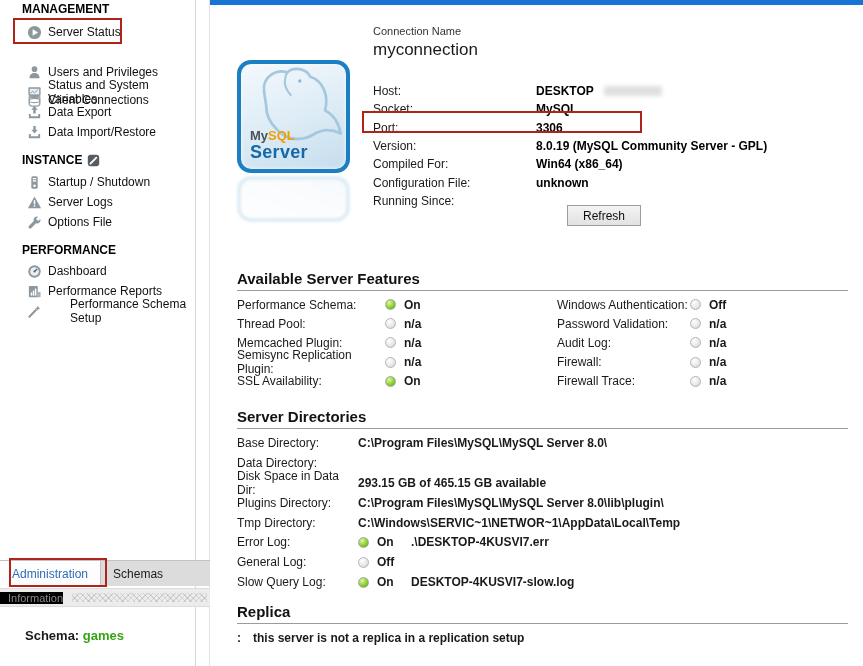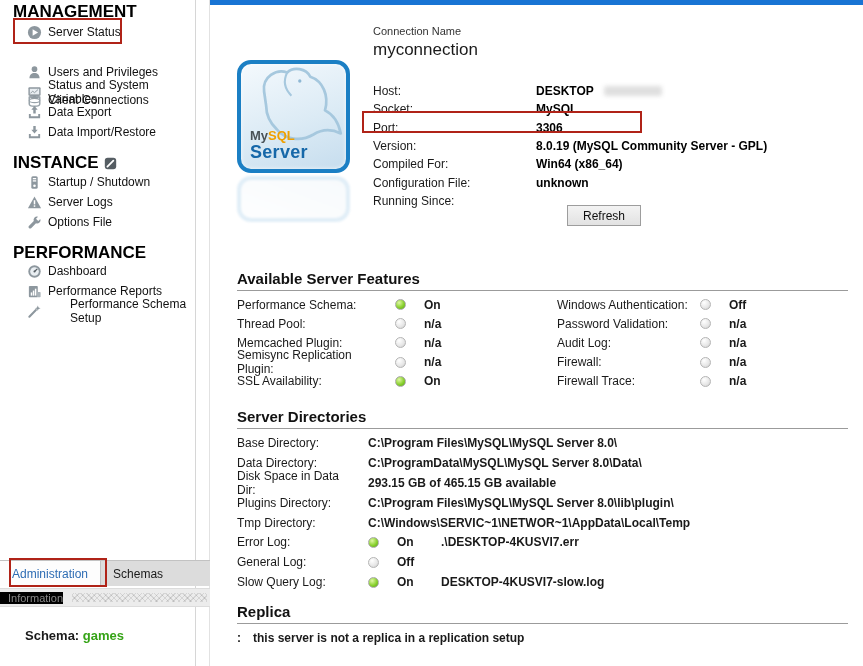--- a/index.html
+++ b/index.html
@@ -3,21 +3,21 @@
 <meta charset="utf-8">
 <style>
   * { margin:0; padding:0; box-sizing:border-box; }
   html,body { width:863px; height:666px; background:#fff; overflow:hidden;
               font-family:"Liberation Sans", sans-serif; color:#1a1a1a; }
   .stage { position:relative; width:863px; height:666px; }
 
   
   .sidebar { position:absolute; left:0; top:0; width:196px; height:666px; background:#fff; border-right:1px solid #d6d6d6; }
   .gutter  { position:absolute; left:197px; top:0; width:13px; height:666px; background:#fff; border-right:1px solid #e2e2e2; }
-  .sec-header { position:absolute; left:13px; font-weight:bold; font-size:17px; color:#000; display:flex; align-items:center; gap:5px; }
+  .sec-header { position:absolute; left:22px; font-weight:bold; font-size:12px; color:#000; display:flex; align-items:center; gap:5px; }
   .side-item { position:absolute; left:26px; height:20px; display:flex; align-items:center; gap:6px; font-size:12px; color:#111; cursor:default; width:168px; }
   .side-item .ic { width:16px; height:16px; flex:0 0 16px; display:flex; align-items:center; justify-content:center; }
   .hl-box { position:absolute; border:2px solid #b02318; pointer-events:none; }
 
   
   .side-tabs { position:absolute; left:0; top:560px; width:210px; height:26px; background:#dcdcdc; border-top:1px solid #c2c2c2; display:flex; font-size:12px; }
   .side-tab { padding:0 12px; display:flex; align-items:center; height:100%; color:#1a1a1a; }
   .side-tab.active { background:#fdfdfd; color:#2e6db4; border-right:1px solid #c2c2c2; }
   .info-bar { position:absolute; left:0; top:588px; width:210px; height:19px; background:#ececec; border-top:1px solid #dcdcdc; border-bottom:1px solid #dcdcdc; font-size:11px; color:#8a8a8a; display:flex; align-items:center; }
   .info-bar .t { padding-left:8px; background:#000000; z-index:1; }
@@ -55,21 +55,21 @@
   .redacted { display:inline-block; width:58px; height:10px; margin-left:10px; border-radius:2px;
               background:#dfdfdf; filter:blur(2px); }
   .refresh-btn { position:absolute; left:357px; top:205px; width:74px; height:21px;
                  background:linear-gradient(#f3f3f3,#e2e2e2); border:1px solid #9d9d9d;
                  font-size:12px; color:#111; font-family:"Liberation Sans",sans-serif; cursor:pointer; }
 
   
   .section { position:absolute; left:27px; width:611px; }
   .sec-title { font-size:15px; font-weight:bold; color:#111; padding-bottom:3px; border-bottom:1px solid #9b9b9b; }
   .rows { margin-top:4px; }
-  .frow, .drow { display:flex; align-items:center; font-size:12px;gap:10px; }
+  .frow, .drow { display:flex; align-items:center; font-size:12px; }
   .frow { height:19.2px; }
   .drow { height:19.9px; }
   .frow .flbl { color:#1a1a1a; }
   .cols { display:flex; }
   .col-left { width:320px; }
   .col-left .flbl { width:148px; }
   .col-right .flbl { width:133px; }
   .fval { font-weight:bold; margin-left:8px; }
   .led { width:11px; height:11px; border-radius:50%; flex:0 0 11px; }
   .led-on  { background:radial-gradient(circle at 35% 30%, #dff7a4, #8ad12f 55%, #55a312); border:1px solid #a9a9a9; }
@@ -374,21 +374,20 @@
 
     <div class="section" style="top:408px;">
       <div class="sec-title">Server Directories</div>
       <div class="rows">
         <div class="drow">
           <span class="dlbl">Base Directory:</span>
           <span class="dval">C:\Program Files\MySQL\MySQL Server 8.0\</span>
         </div>
         <div class="drow">
           <span class="dlbl">Data Directory:</span>
-          <span class="dval">C:\ProgramData\MySQL\MySQL Server 8.0\Data\</span>
         </div>
         <div class="drow">
           <span class="dlbl">Disk Space in Data Dir:</span>
           <span class="dval">293.15 GB of 465.15 GB available</span>
         </div>
         <div class="drow">
           <span class="dlbl">Plugins Directory:</span>
           <span class="dval">C:\Program Files\MySQL\MySQL Server 8.0\lib\plugin\</span>
         </div>
         <div class="drow">

